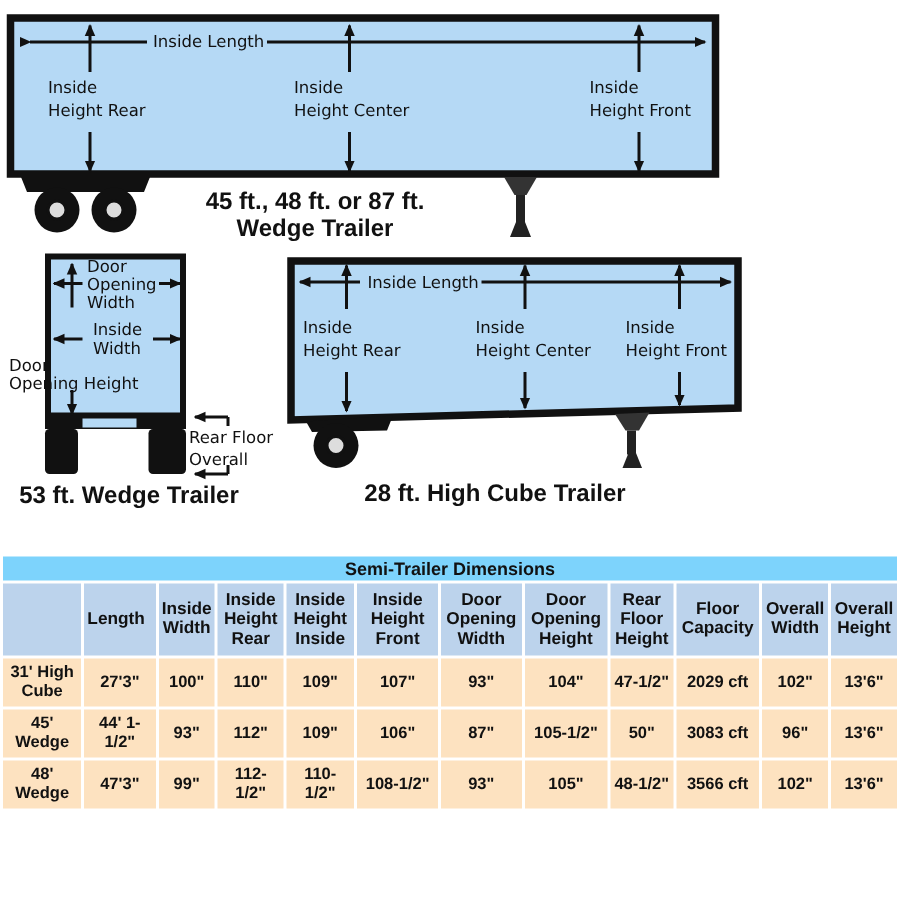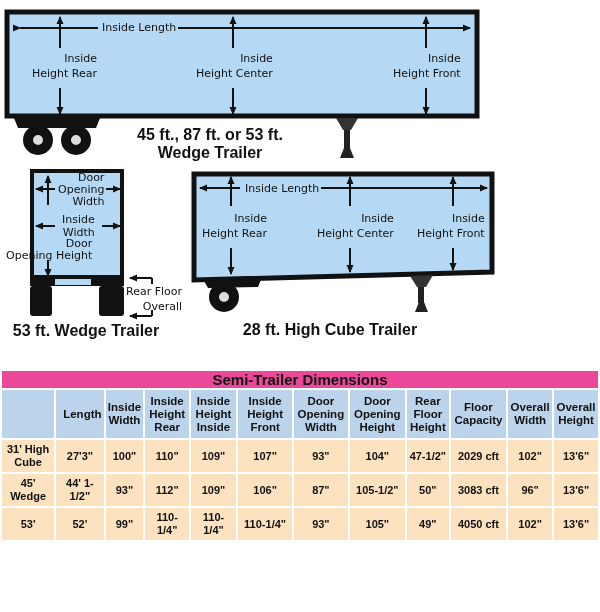--- a/index.html
+++ b/index.html
@@ -1,22 +1,22 @@
 <!DOCTYPE html>
 <html><head>
 <meta charset="utf-8">
 <style>
   html, body { margin:0; padding:0; background:#fff; }
   body { width:600px; height:612px; position:relative; overflow:hidden; font-family:"Liberation Sans", sans-serif; }
   .abs { position:absolute; }
-  .diag-label { position:absolute; font-family:"DejaVu Sans", sans-serif; font-size:11px; color:#111; text-align:right; line-height:15px; background:#b5d9f5; padding:0 2px; white-space:nowrap; }
+  .diag-label { position:absolute; font-family:"DejaVu Sans", sans-serif; font-size:11px; color:#111; text-align:left; line-height:15px; background:#b5d9f5; padding:0 2px; white-space:nowrap; }
   .caption { position:absolute; font-family:"Liberation Sans", sans-serif; font-weight:bold; font-size:16px; color:#111; text-align:center; line-height:18px; }
   table.dims { position:absolute; left:0; top:369px; width:600px; border-collapse:separate; border-spacing:2px 2px; font-family:"Liberation Sans", sans-serif; font-size:11px; font-weight:bold; color:#111; background:#fff; }
   table.dims td, table.dims th { text-align:center; vertical-align:middle; padding:0 2px; }
-  .title-row th { background:#ec4899; height:16px; font-size:15px; padding:0; }
+  .title-row th { background:#7dd3fc; height:16px; font-size:12px; padding:0; }
   .hdr-row th { background:#bcd3ec; height:48px; text-align:left; line-height:13px; font-size:11.5px; }
   .hdr-row th.blank { background:#bcd3ec; }
   .data-row td { background:#fde2c0; height:32px; line-height:13px; font-size:11px; }
 </style>
 </head>
 <body>
 
 <div>
   <svg class="abs" style="left:0;top:0" width="600" height="170">
     <defs>
@@ -176,21 +176,21 @@
 </div>
 <div class="diag-label" style="left:194px;top:51px;background:none">
   <div>Inside</div>
   <div>Height Center</div>
 </div>
 <div class="diag-label" style="left:391px;top:51px;background:none">
   <div>Inside</div>
   <div>Height Front</div>
 </div>
 <div class="caption" style="left:130px;top:126px;width:160px">
-  <div>45 ft., 87 ft. or 53 ft.</div>
+  <div>45 ft., 48 ft. or 87 ft.</div>
   <div>Wedge Trailer</div>
 </div>
 
 <div class="diag-label" style="left:56px;top:172px;line-height:12px;background:none">
   <div>Door</div>
   <div>Opening</div>
   <div>Width</div>
 </div>
 <div class="diag-label" style="left:60px;top:213px;line-height:13px;background:none">
   <div>Inside</div>
@@ -223,21 +223,21 @@
 </div>
 <div class="caption" style="left:230px;top:321px;width:200px">28 ft. High Cube Trailer</div>
 
 <table class="dims">
   <tbody>
       <tr class="title-row">
     <th colspan="12">Semi-Trailer Dimensions</th>
   </tr>
   <tr class="hdr-row">
     <th class="blank" style="width:50px"></th>
-    <th style="width:44px;text-align:right">Length</th>
+    <th style="width:44px;text-align:left">Length</th>
     <th style="width:34px;">Inside Width</th>
     <th style="width:40px">Inside Height Rear</th>
     <th style="width:42px">Inside Height Inside</th>
     <th style="width:52px">Inside Height Front</th>
     <th style="width:50px">Door Opening Width</th>
     <th style="width:52px">Door Opening Height</th>
     <th style="width:38px">Rear Floor Height</th>
     <th style="width:52px">Floor Capacity</th>
     <th style="width:40px">Overall Width</th>
     <th style="width:40px">Overall Height</th>
@@ -264,27 +264,27 @@
     <td>109"</td>
     <td>106"</td>
     <td>87"</td>
     <td>105-1/2"</td>
     <td>50"</td>
     <td>3083 cft</td>
     <td>96"</td>
     <td>13'6"</td>
   </tr>
   <tr class="data-row">
-    <td>53'</td>
-    <td>52'</td>
+    <td>48' Wedge</td>
+    <td>47'3"</td>
     <td>99"</td>
-    <td>110-1/4"</td>
-    <td>110-1/4"</td>
-    <td>110-1/4"</td>
+    <td>112-1/2"</td>
+    <td>110-1/2"</td>
+    <td>108-1/2"</td>
     <td>93"</td>
     <td>105"</td>
-    <td>49"</td>
-    <td>4050 cft</td>
+    <td>48-1/2"</td>
+    <td>3566 cft</td>
     <td>102"</td>
     <td>13'6"</td>
   </tr>
 </tbody>
   </table>
 
 </body></html>

